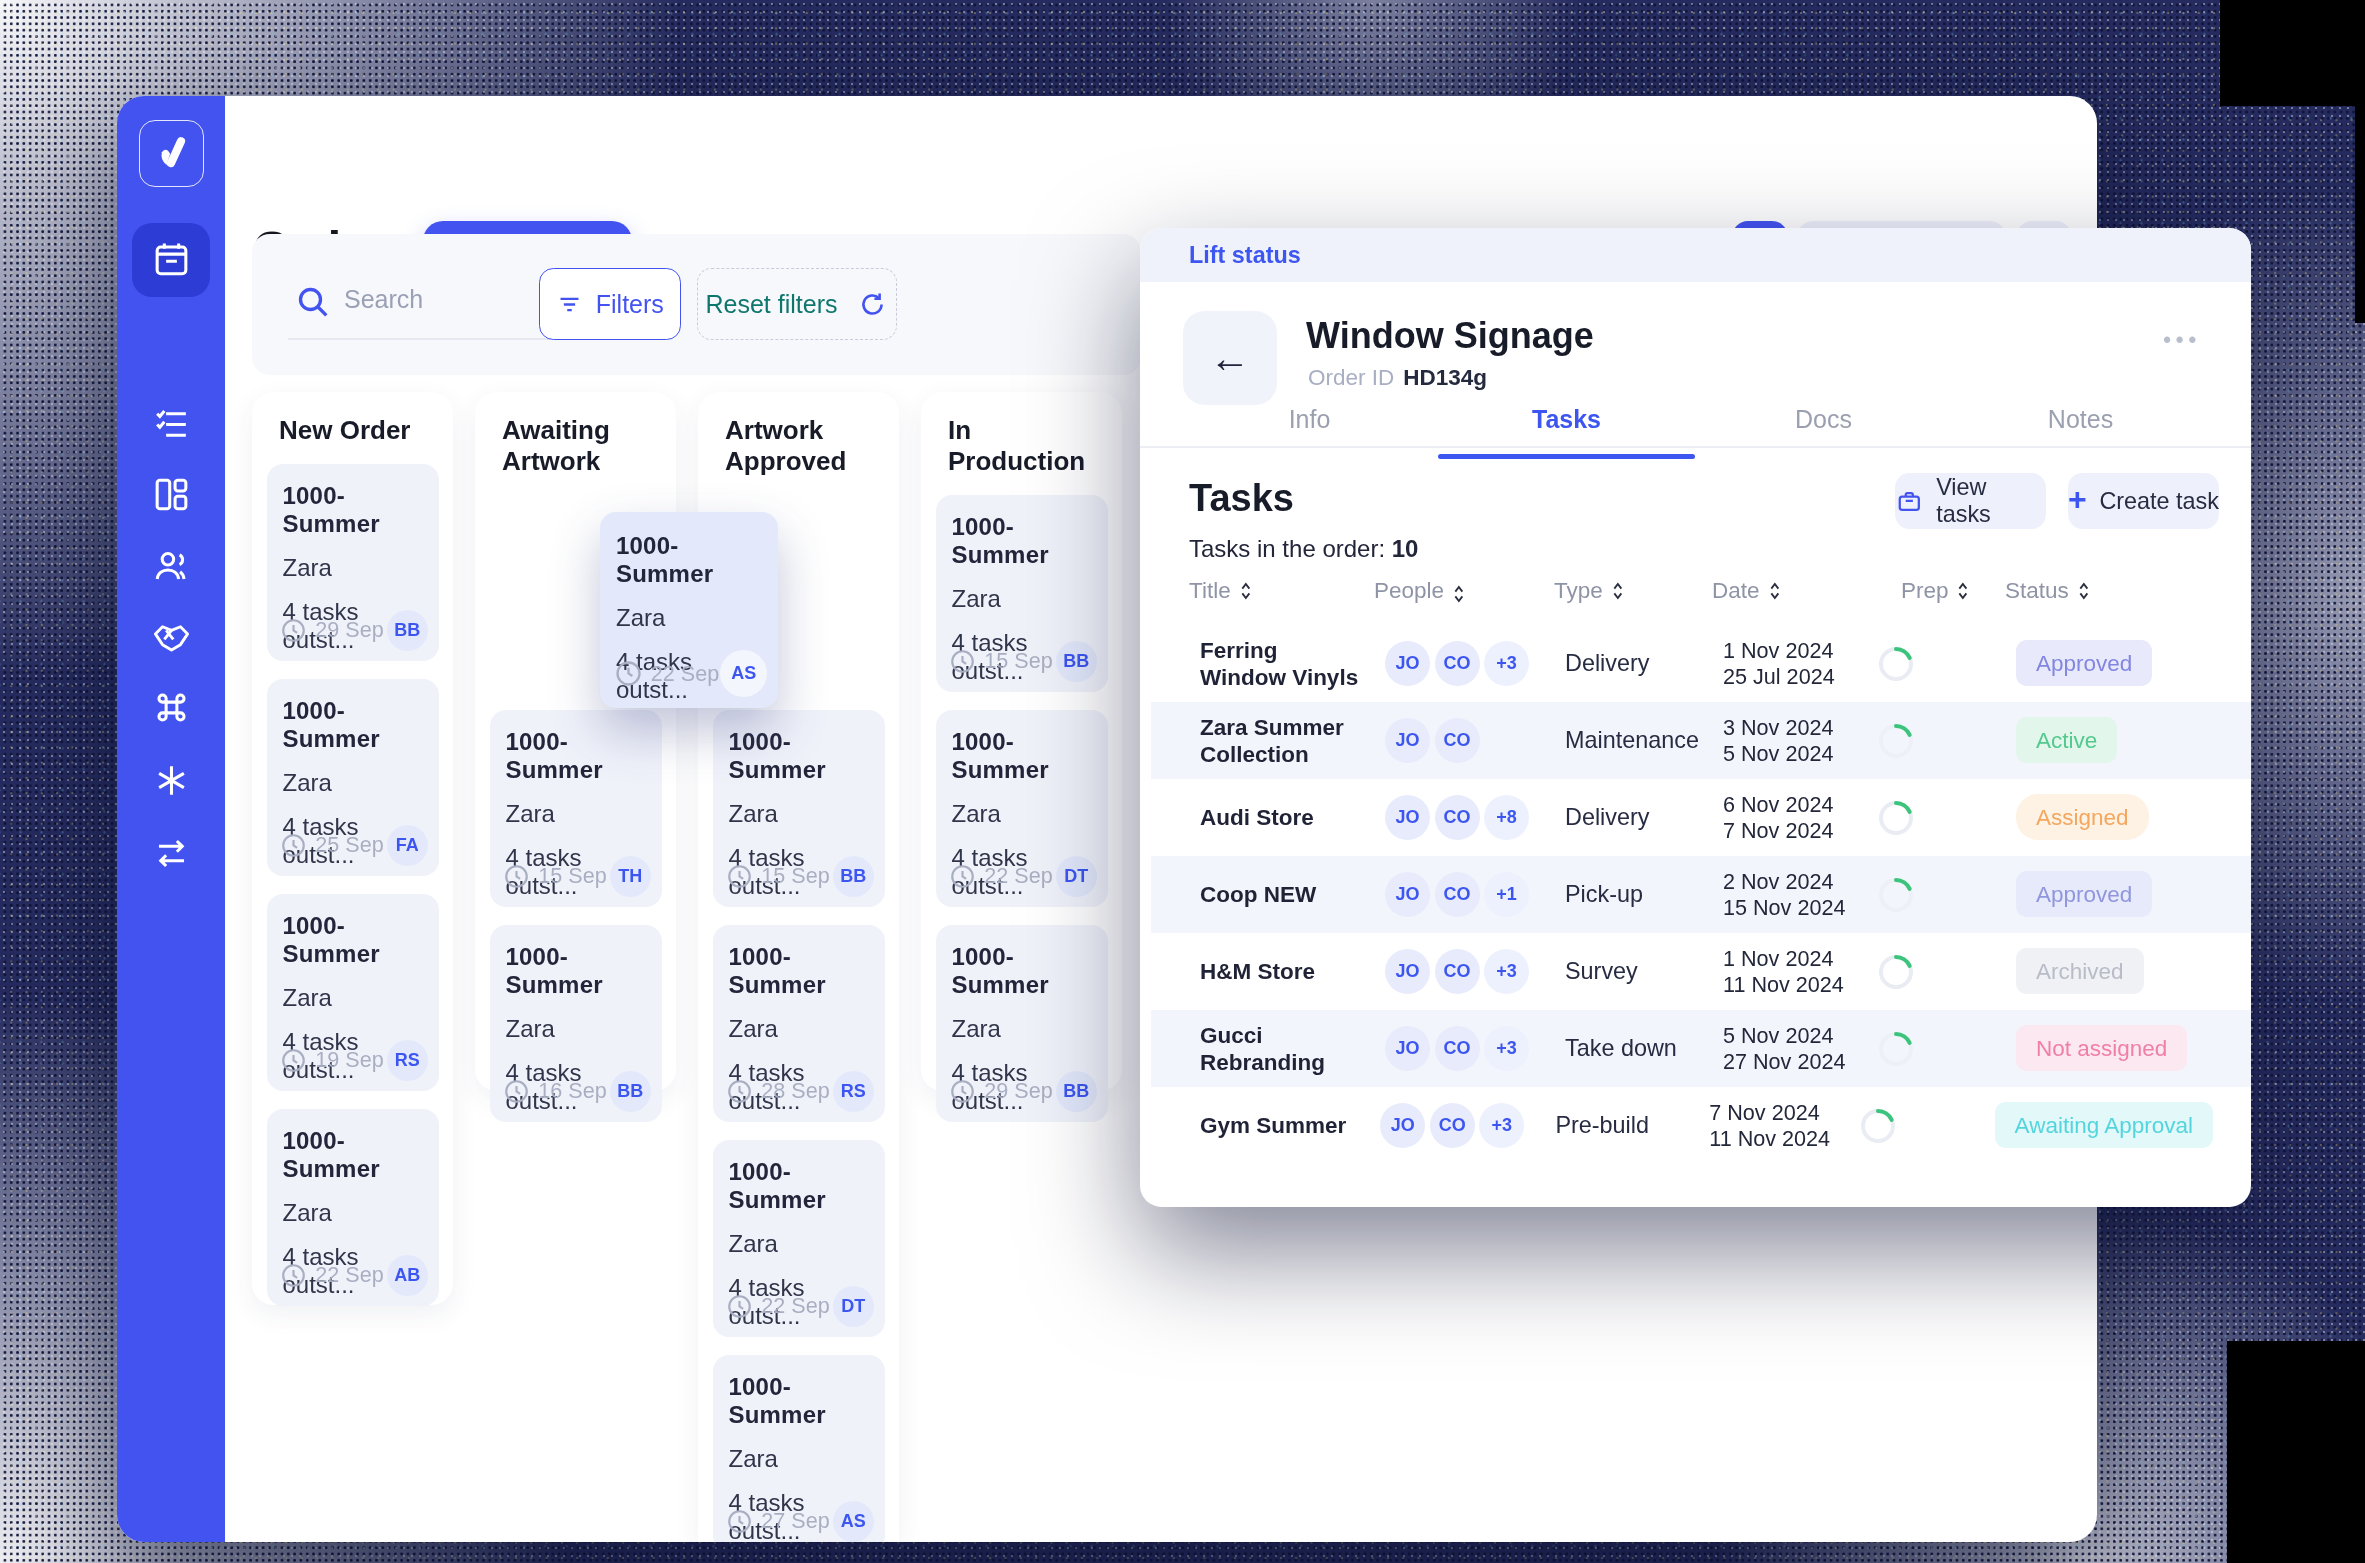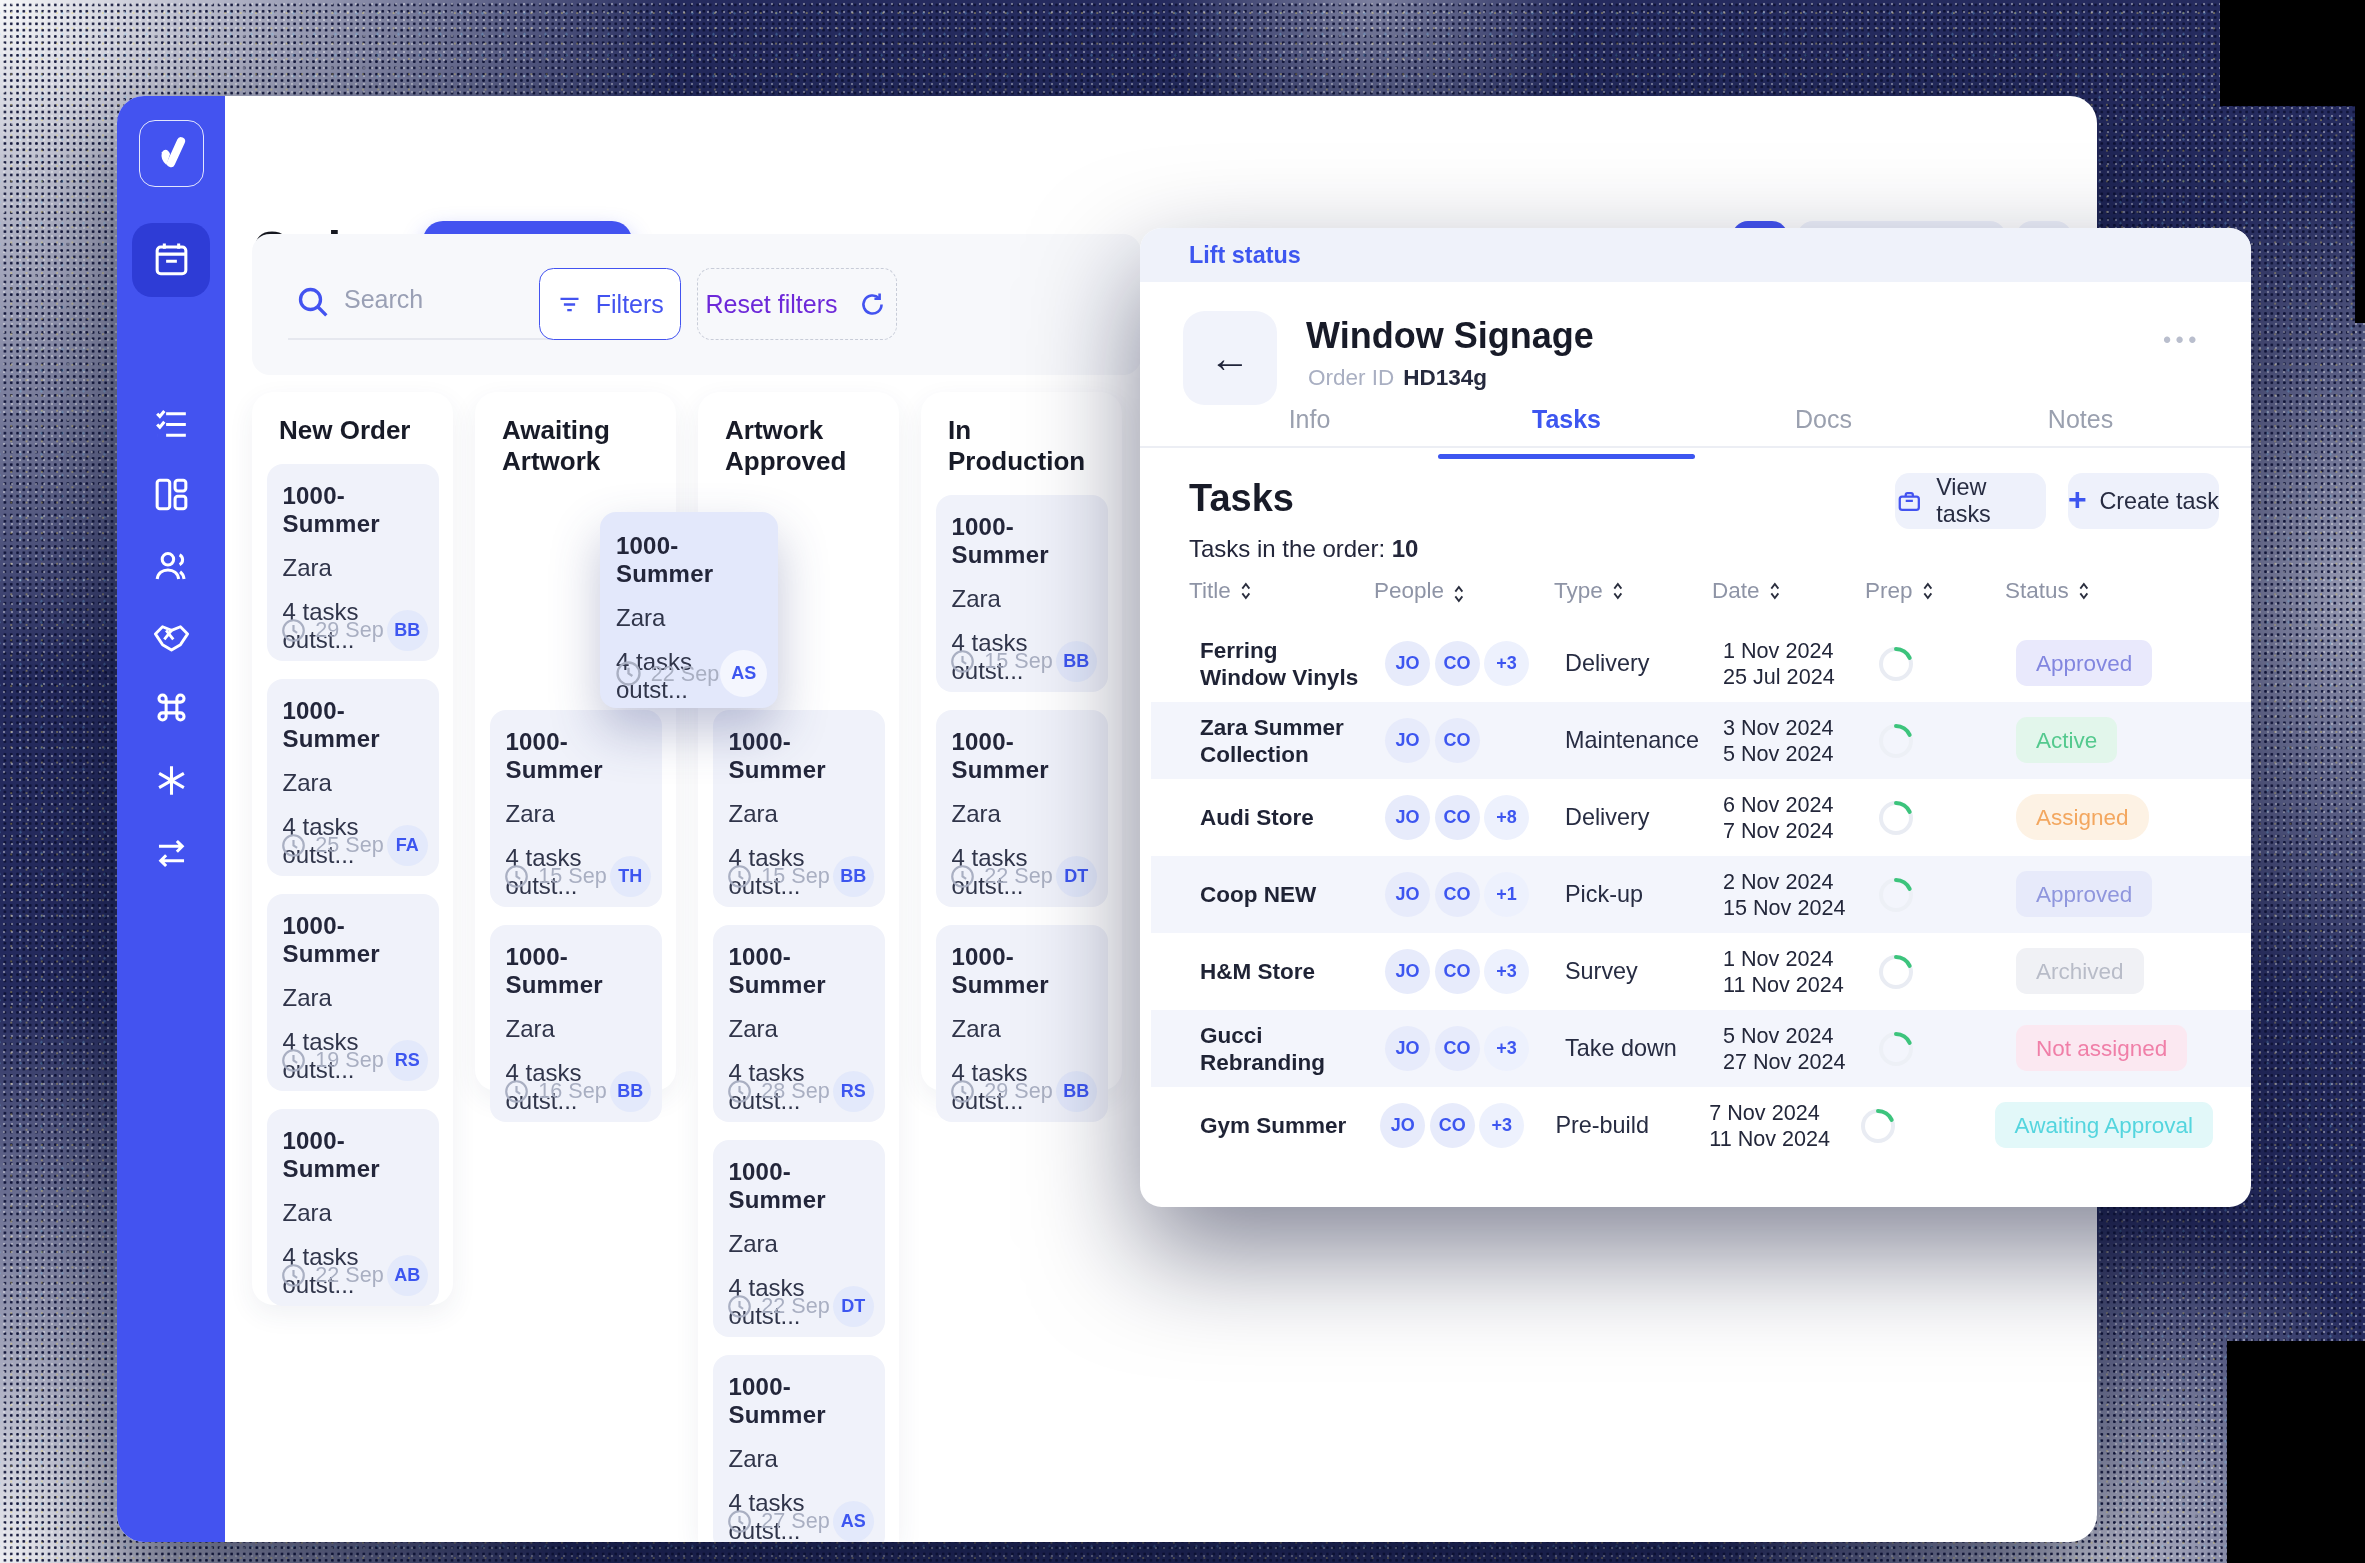--- a/index.html
+++ b/index.html
@@ -41,21 +41,21 @@
     display:flex;align-items:center;justify-content:center;}
   
   .toolbar{position:absolute;left:252px;top:234px;width:889px;height:141px;background:#F7F8FB;border-radius:18px;}
   .search{position:absolute;left:36px;top:34px;width:270px;height:72px;}
   .search input{border:0;outline:0;background:transparent;font-size:25px;color:#3a3f51;width:207px;margin-left:54px;margin-top:16px;}
   .search input::placeholder{color:#9AA0B5;}
   .search .uline{position:absolute;left:0;bottom:0;width:320px;height:1.8px;background:#E6E8EF;}
   .filters-btn{position:absolute;left:287px;top:34px;width:142px;height:72px;background:#fff;border:1.8px solid #4353F0;
     border-radius:14.4px;display:flex;align-items:center;justify-content:center;gap:12.6px;color:#4353F0;font-size:25px;}
   .reset-btn{position:absolute;left:445px;top:34px;width:200px;height:72px;border:1.8px dashed #C8CCD8;
-    border-radius:14.4px;display:flex;align-items:center;justify-content:center;gap:20px;color:#6d28d9;font-size:25px;}
+    border-radius:14.4px;display:flex;align-items:center;justify-content:center;gap:20px;color:#0f766e;font-size:25px;}
   
   .col{position:absolute;background:#fff;border-radius:21.6px;box-shadow:0 9px 27px rgba(40,50,100,.07);padding:0 14.4px;}
   .col-h{font-size:26px;font-weight:700;color:#181b28;padding:23.4px 12.6px 18px 12.6px;}
   .spacer{height:215px;}
   .card{position:relative;width:172px;height:197px;background:#F0F2FA;border-radius:16px;padding:18px 16px 14.4px 16px;margin:0 auto 18px auto;}
   .c-title{font-size:24px;font-weight:600;color:#23263a;letter-spacing:0.2px;}
   .c-sub{font-size:24px;color:#30354a;margin-top:16px;}
   .c-foot{position:absolute;left:12.6px;right:10.8px;bottom:10.8px;display:flex;align-items:center;}
   .c-date{font-size:21.6px;color:#A9AFC2;margin-left:7.2px;flex:1;}
   .chip-sm{width:41px;height:41px;border-radius:50%;background:#E3E9FB;color:#3D56F0;font-size:18px;font-weight:700;
@@ -481,21 +481,21 @@
           <svg width="11.7" height="20" viewBox="0 0 10 16" fill="none" stroke="#2A2E3E" stroke-width="1.6">
             <path d="M2 6l3-4 3 4M2 10l3 4 3-4"></path>
           </svg>
         </div>
       <div class="th" style="width:153px;">
           <span>Date</span>
           <svg width="11.7" height="20" viewBox="0 0 10 16" fill="none" stroke="#2A2E3E" stroke-width="1.6">
             <path d="M2 6l3-4 3 4M2 10l3 4 3-4"></path>
           </svg>
         </div>
-      <div class="th" style="width:140px;">
+      <div class="th" style="width:140px;justify-content:center;">
           <span>Prep</span>
           <svg width="11.7" height="20" viewBox="0 0 10 16" fill="none" stroke="#2A2E3E" stroke-width="1.6">
             <path d="M2 6l3-4 3 4M2 10l3 4 3-4"></path>
           </svg>
         </div>
       <div class="th">
           <span>Status</span>
           <svg width="11.7" height="20" viewBox="0 0 10 16" fill="none" stroke="#2A2E3E" stroke-width="1.6">
             <path d="M2 6l3-4 3 4M2 10l3 4 3-4"></path>
           </svg>

